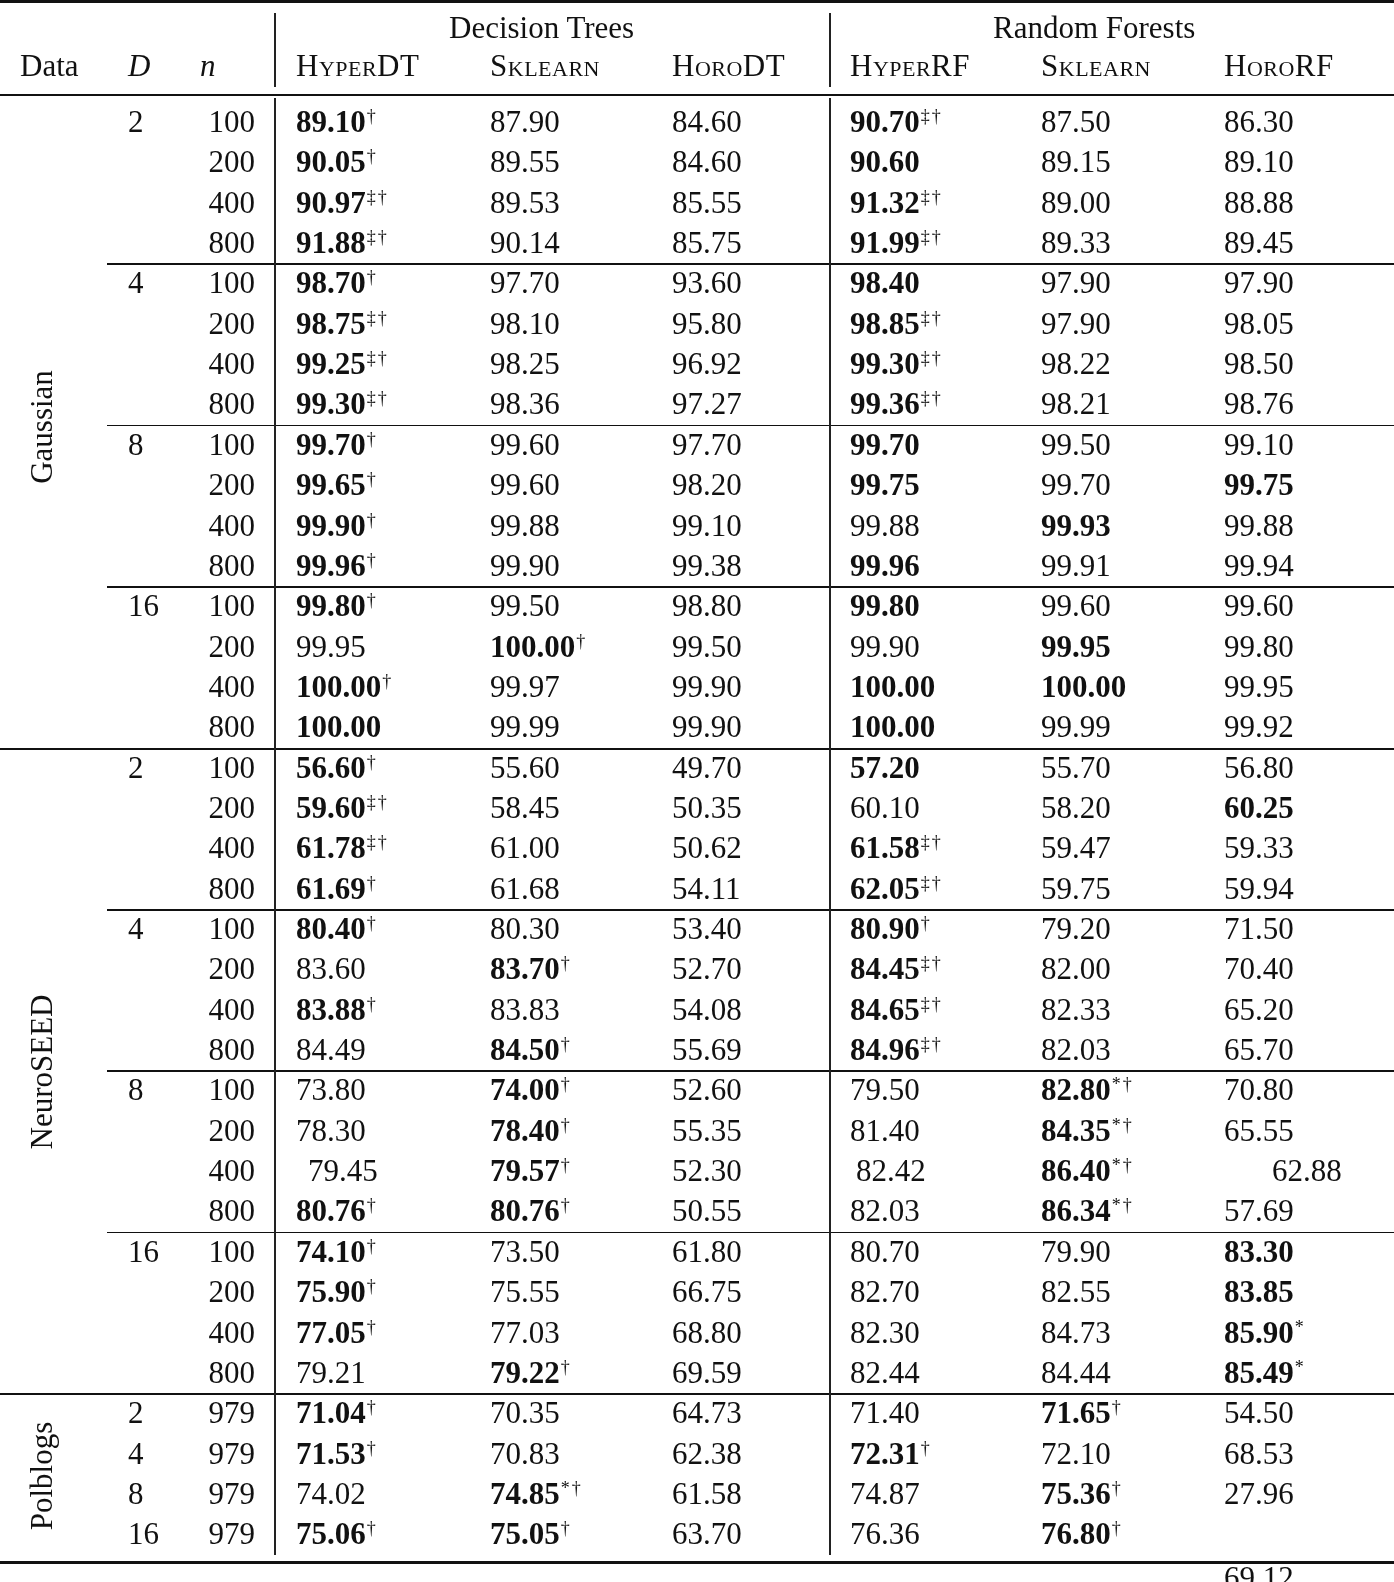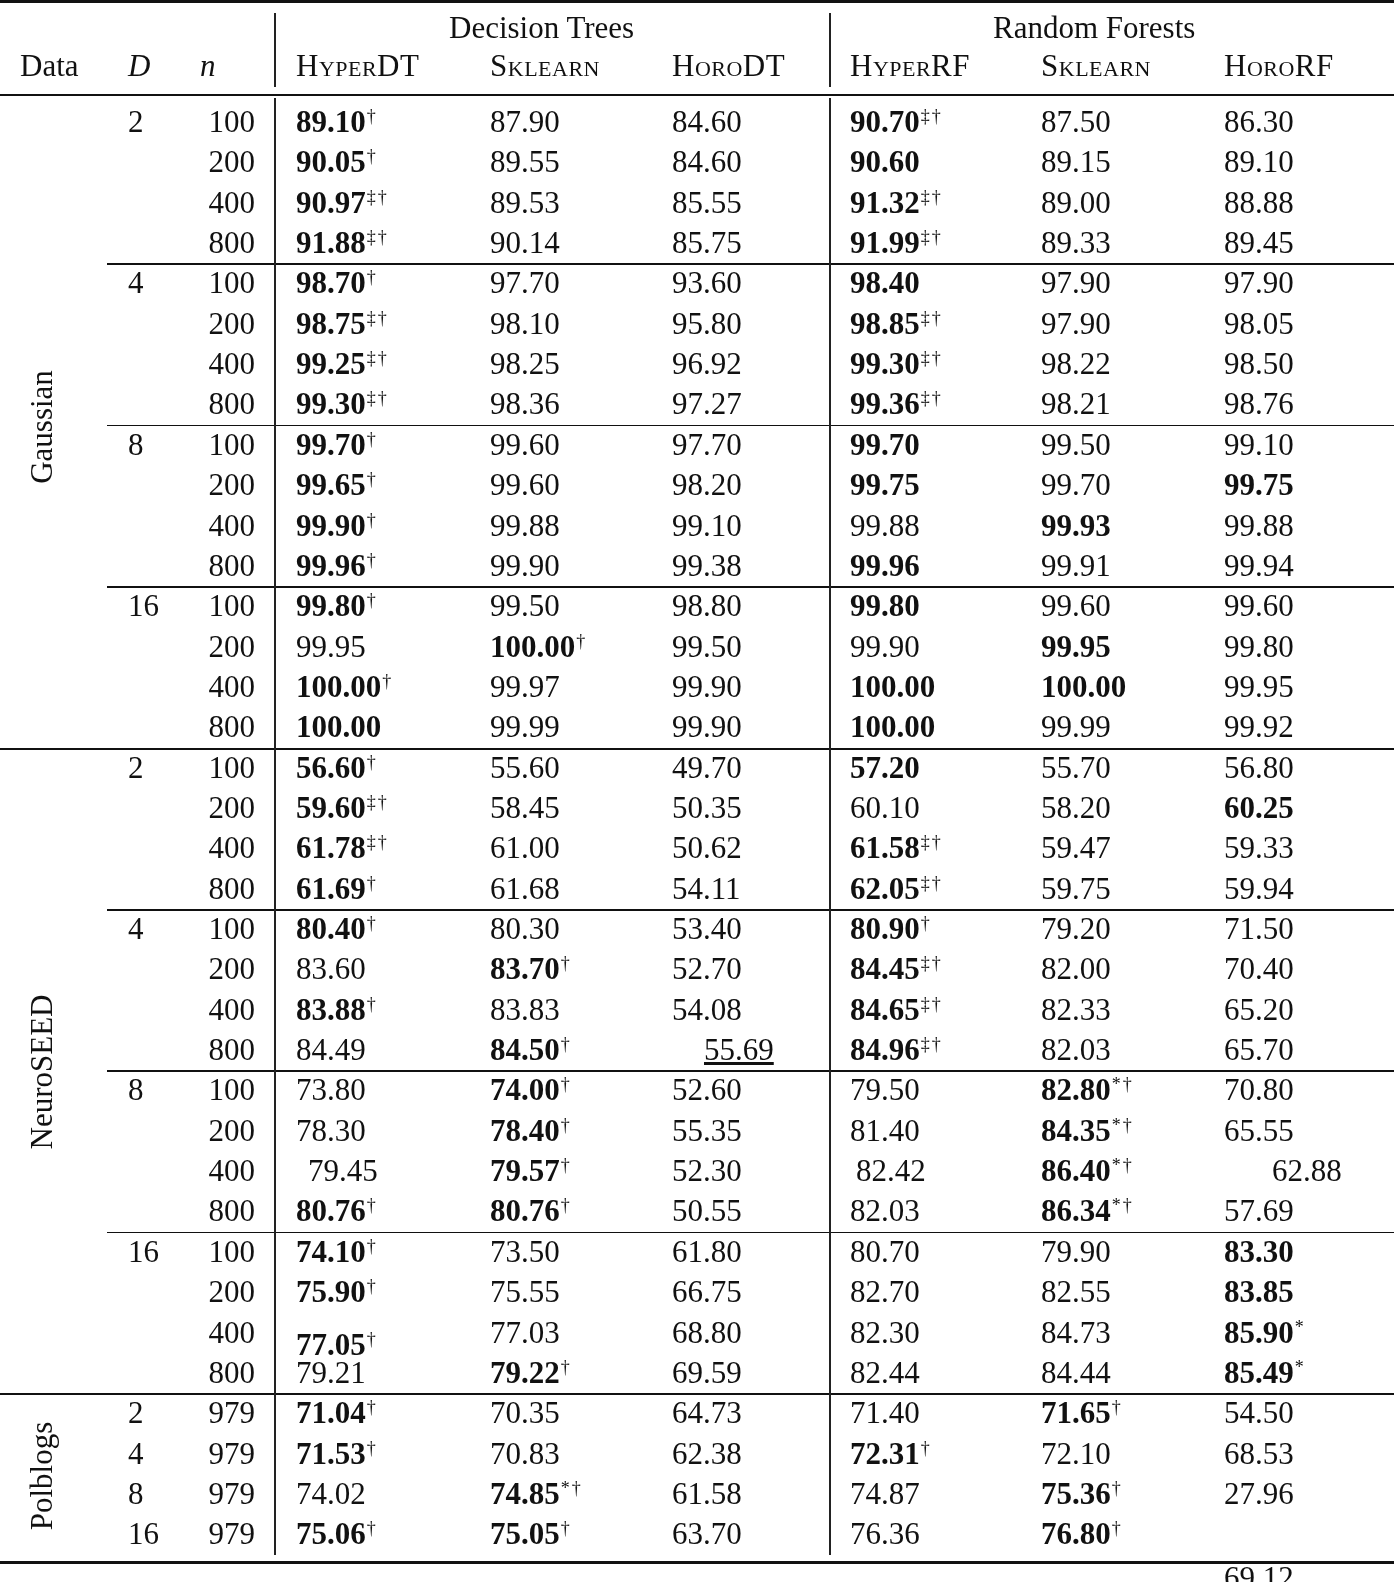--- a/index.html
+++ b/index.html
@@ -278,21 +278,21 @@
         <div class="cell" style="left: 672px; top: 0px;"><span>54.08</span></div>
         <div class="cell" style="left: 850px; top: 0px;"><span class="b">84.65</span><span class="sup">‡†</span></div>
         <div class="cell" style="left: 1041px; top: 0px;"><span>82.33</span></div>
         <div class="cell" style="left: 1224px; top: 0px;"><span>65.20</span></div>
       </div>
       <div class="" style="position: absolute; left: 0px; top: 1032.05px; width: 1394px; height: 40.35px;">
         <div class="cell" style="left: 128px; top: 0px;"></div>
         <div class="cell num-right" style="left: 190px; top: 0px; width: 65px;">800</div>
         <div class="cell" style="left: 296px; top: 0px;"><span>84.49</span></div>
         <div class="cell" style="left: 490px; top: 0px;"><span class="b">84.50</span><span class="sup">†</span></div>
-        <div class="cell" style="left: 704px; top: 0px; text-decoration: underline;"><span>55.69</span></div>
+        <div class="cell" style="left: 672px; top: 0px;"><span>55.69</span></div>
         <div class="cell" style="left: 850px; top: 0px;"><span class="b">84.96</span><span class="sup">‡†</span></div>
         <div class="cell" style="left: 1041px; top: 0px;"><span>82.03</span></div>
         <div class="cell" style="left: 1224px; top: 0px;"><span>65.70</span></div>
       </div>
       <div class="rule" style="left: 107px; top: 1070.4px; width: 1287px; height: 1.5px;"></div>
       <div class="" style="position: absolute; left: 0px; top: 1072.4px; width: 1394px; height: 40.35px;">
         <div class="cell" style="left: 128px; top: 0px;">8</div>
         <div class="cell num-right" style="left: 190px; top: 0px; width: 65px;">100</div>
         <div class="cell" style="left: 296px; top: 0px;"><span>73.80</span></div>
         <div class="cell" style="left: 490px; top: 0px;"><span class="b">74.00</span><span class="sup">†</span></div>
@@ -348,21 +348,21 @@
         <div class="cell" style="left: 296px; top: 0px;"><span class="b">75.90</span><span class="sup">†</span></div>
         <div class="cell" style="left: 490px; top: 0px;"><span>75.55</span></div>
         <div class="cell" style="left: 672px; top: 0px;"><span>66.75</span></div>
         <div class="cell" style="left: 850px; top: 0px;"><span>82.70</span></div>
         <div class="cell" style="left: 1041px; top: 0px;"><span>82.55</span></div>
         <div class="cell" style="left: 1224px; top: 0px;"><span class="b">83.85</span></div>
       </div>
       <div class="" style="position: absolute; left: 0px; top: 1314.5px; width: 1394px; height: 40.35px;">
         <div class="cell" style="left: 128px; top: 0px;"></div>
         <div class="cell num-right" style="left: 190px; top: 0px; width: 65px;">400</div>
-        <div class="cell" style="left: 296px; top: 12px; text-align: right;"><span class="b">77.05</span><span class="sup">†</span></div>
+        <div class="cell" style="left: 296px; top: 0px; text-align: right;"><span class="b">77.05</span><span class="sup">†</span></div>
         <div class="cell" style="left: 490px; top: 0px;"><span>77.03</span></div>
         <div class="cell" style="left: 672px; top: 0px;"><span>68.80</span></div>
         <div class="cell" style="left: 850px; top: 0px;"><span>82.30</span></div>
         <div class="cell" style="left: 1041px; top: 0px;"><span>84.73</span></div>
         <div class="cell" style="left: 1224px; top: 0px;"><span class="b">85.90</span><span class="sup">*</span></div>
       </div>
       <div class="" style="position: absolute; left: 0px; top: 1354.85px; width: 1394px; height: 40.35px;">
         <div class="cell" style="left: 128px; top: 0px;"></div>
         <div class="cell num-right" style="left: 190px; top: 0px; width: 65px;">800</div>
         <div class="cell" style="left: 296px; top: 0px;"><span>79.21</span></div>

